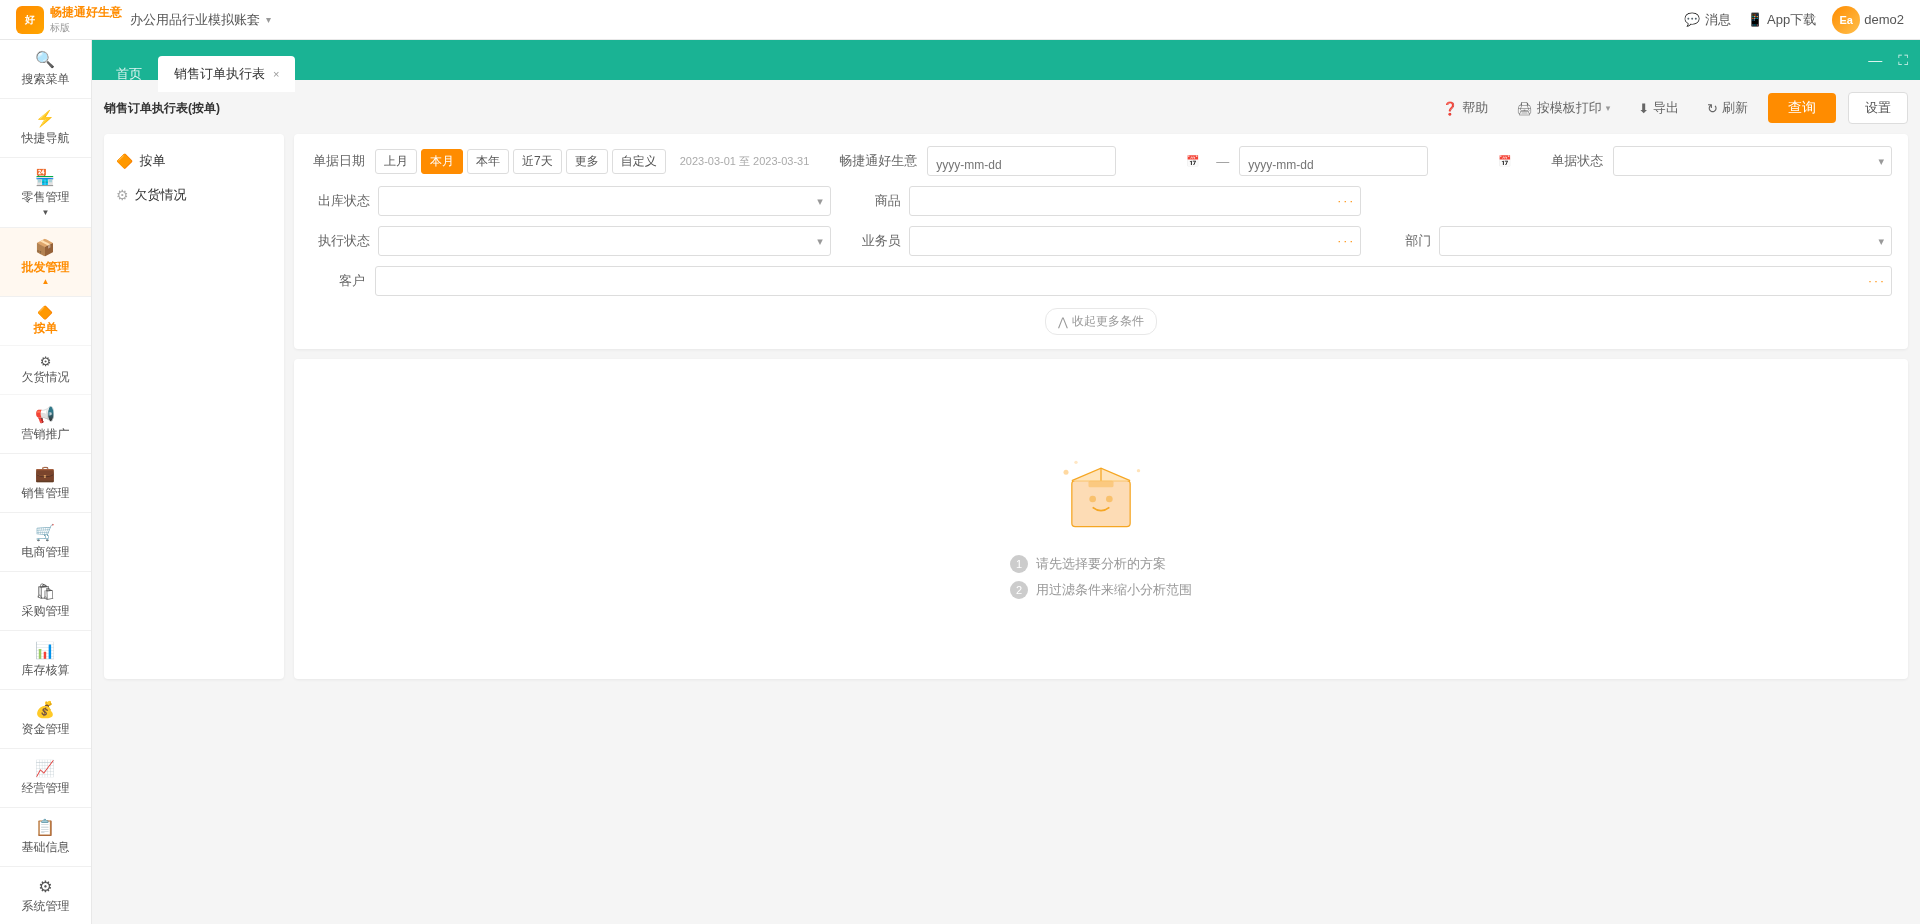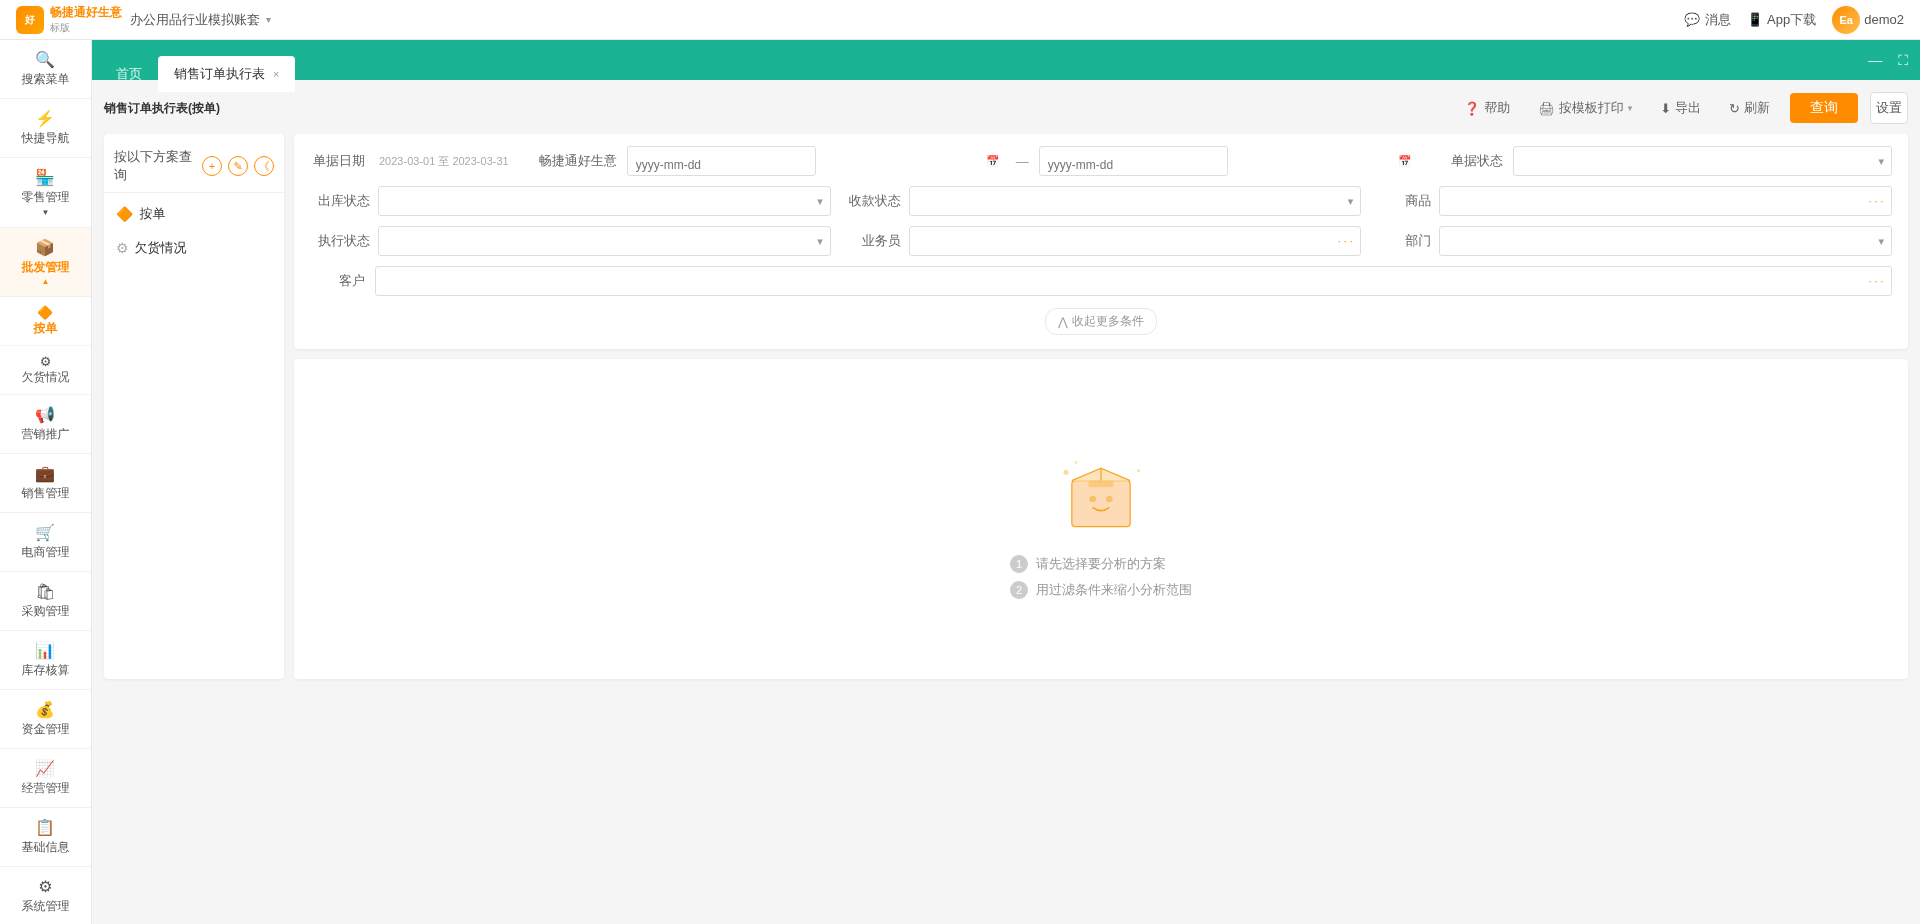--- a/index.html
+++ b/index.html
@@ -471,21 +471,21 @@
       border-radius: 4px;
       padding: 6px 20px;
       font-size: 14px;
       cursor: pointer;
     }
     .btn-outline {
       background: #fff;
       color: #555;
       border: 1px solid #ddd;
       border-radius: 4px;
-      padding: 6px 5px;
+      padding: 6px 16px;
       font-size: 13px;
       cursor: pointer;
     }
   </style>
 </head>
 <body>
 
 <div class="top-header">
   <div class="top-header-left">
     <div class="logo-area">
@@ -623,43 +623,43 @@
             <span>刷新</span>
           </div>
           <button class="btn-orange">查询</button>
           <button class="btn-outline">设置</button>
         </div>
       </div>
 
       <div class="split-layout">
 
         <div class="left-panel">
-          <div class="left-panel-header">
-            <span class="left-panel-title">按以下方案查询</span>
-            <div class="left-panel-actions">
-              <div class="icon-circle-btn">+</div>
-              <div class="icon-circle-btn">✎</div>
-              <div class="icon-circle-btn">《</div>
-            </div>
-          </div>
           <div class="left-panel-item">
             <span class="item-icon">🔶</span>
             <span class="item-label">按单</span>
           </div>
           <div class="left-panel-item">
             <span class="item-icon" style="color:#aaa;">⚙</span>
             <span class="item-label">欠货情况</span>
           </div>
         </div>
 
         <div class="right-panel">
           <div class="filter-card">
 
             <div style="display:flex; align-items:center; gap:10px; margin-bottom:10px;">
               <span class="filter-label" style="min-width:55px;font-family:Liberation Serif, serif;">单据日期</span>
+              <div style="display:flex; align-items:center; gap:4px;">
+                <button class="date-quick-btn">上月</button>
+                <button class="date-quick-btn active">本月</button>
+                <button class="date-quick-btn">本年</button>
+                <button class="date-quick-btn">近7天</button>
+                <button class="date-quick-btn">更多</button>
+                <button class="date-quick-btn">自定义</button>
+              </div>
               <span class="date-hint">2023-03-01 至 2023-03-31</span>
 
               <span class="filter-label" style="min-width:72px; margin-left:20px;">畅捷通好生意</span>
               <div class="date-input-wrapper">
                 <input type="text" class="date-input" placeholder="yyyy-mm-dd" style="">
               </div>
               <span class="date-separator">—</span>
               <div class="date-input-wrapper">
                 <input type="text" class="date-input" placeholder="yyyy-mm-dd" style="">
               </div>
@@ -675,28 +675,20 @@
             <div class="filter-row">
               <div class="filter-item">
                 <span class="filter-label">出库状态</span>
                 <div class="select-wrapper" style="flex:1;">
                   <select class="filter-select">
                     <option value=""></option>
                   </select>
                 </div>
               </div>
               <div class="filter-item">
-                <span class="filter-label">收款状态</span>
-                <div class="select-wrapper" style="flex:1;">
-                  <select class="filter-select">
-                    <option value=""></option>
-                  </select>
-                </div>
-              </div>
-              <div class="filter-item">
                 <span class="filter-label">商品</span>
                 <div class="filter-control">
                   <input type="text" class="filter-input" style="padding-right: 28px;">
                   <span class="more-dots" style="position:absolute;right:6px;top:50%;transform:translateY(-50%);font-size:12px;">···</span>
                 </div>
               </div>
             </div>
 
             <div class="filter-row">
               <div class="filter-item">

